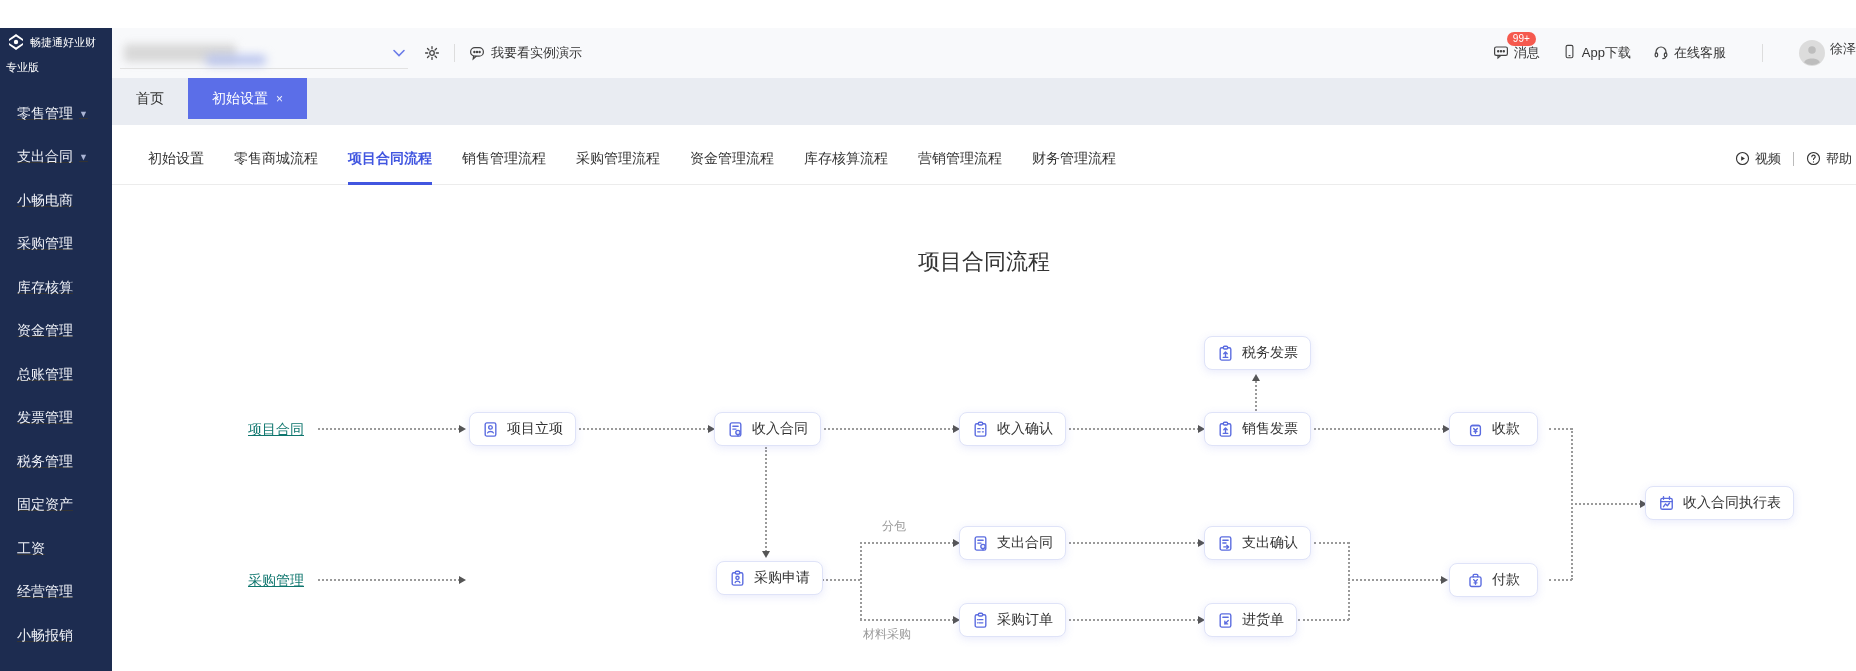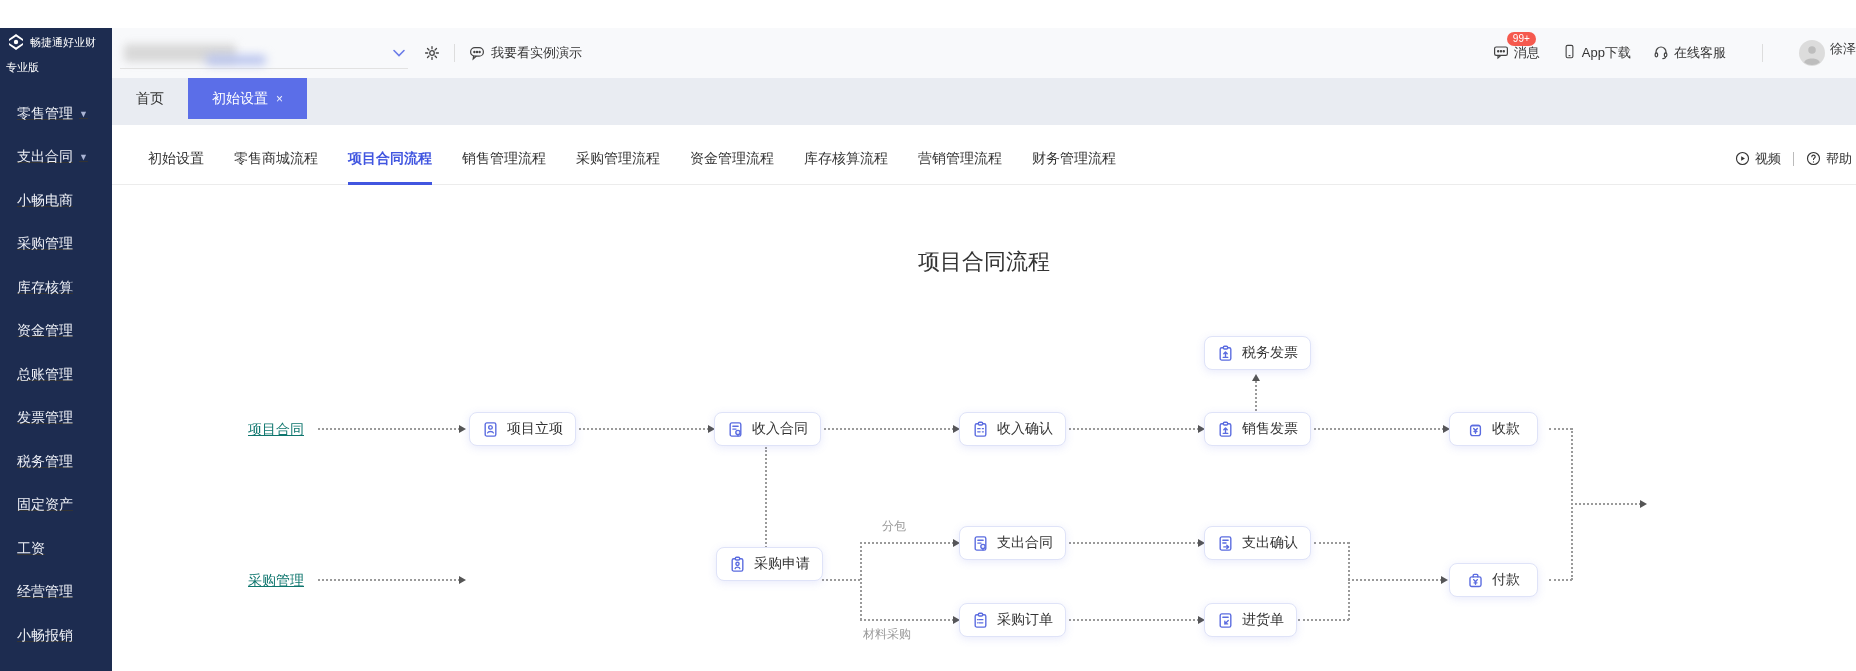--- a/index.html
+++ b/index.html
@@ -337,21 +337,21 @@
     <div class="node" style="left:1204px;top:336px;">
       <span class="nicon">
           <svg viewBox="0 0 16 16" fill="none" stroke="#5b6ce0" stroke-width="1.3" stroke-linecap="round" stroke-linejoin="round">
             <rect x="3" y="2.6" width="10" height="11.6" rx="1.5"></rect>
             <rect x="6" y="1.2" width="4" height="2.6" rx="1" fill="#fff"></rect>
             <path d="M8 11.2V6.8M6.4 8.3L8 6.6l1.6 1.7M5.8 11.6h4.4"></path>
           </svg>
         </span>
       <span>税务发票</span>
     </div>
-    <div class="node" style="left:716px;top:547px;">
+    <div class="node" style="left:716px;top:561px;">
       <span class="nicon">
           <svg viewBox="0 0 16 16" fill="none" stroke="#5b6ce0" stroke-width="1.3" stroke-linecap="round" stroke-linejoin="round">
             <rect x="3" y="2.6" width="10" height="11.6" rx="1.5"></rect>
             <rect x="6" y="1.2" width="4" height="2.6" rx="1" fill="#fff"></rect>
             <circle cx="8" cy="7.4" r="1.5"></circle>
             <path d="M5.8 11.8c.5-1.7 3.9-1.7 4.4 0"></path>
           </svg>
         </span>
       <span>采购申请</span>
     </div>
@@ -399,15 +399,25 @@
     <div class="node wide" style="left:1449px;top:563px;">
       <span class="nicon">
           <svg viewBox="0 0 16 16" fill="none" stroke="#5b6ce0" stroke-width="1.3" stroke-linecap="round" stroke-linejoin="round">
             <rect x="2.8" y="4.6" width="10.4" height="9" rx="1.6"></rect>
             <path d="M5.8 4.6V3.2a1 1 0 0 1 1-1h2.4a1 1 0 0 1 1 1v1.4"></path>
             <path d="M6.3 7.2L8 9.2l1.7-2M8 9.2v2.4M6.6 10.2h2.8"></path>
           </svg>
         </span>
       <span>付款</span>
     </div>
+    <div class="node" style="left:1645px;top:486px;">
+      <span class="nicon">
+          <svg viewBox="0 0 16 16" fill="none" stroke="#5b6ce0" stroke-width="1.3" stroke-linecap="round" stroke-linejoin="round">
+            <rect x="2.6" y="3.2" width="10.8" height="10.2" rx="1.5"></rect>
+            <path d="M2.6 6.2h10.8M5.2 1.6v2.4M10.8 1.6v2.4"></path>
+            <path d="M5.2 11l1.9-2.6 1.7 1.7 2-2.6"></path>
+          </svg>
+        </span>
+      <span>收入合同执行表</span>
+    </div>
 
   </div>
 </div>
 
 </body></html>

